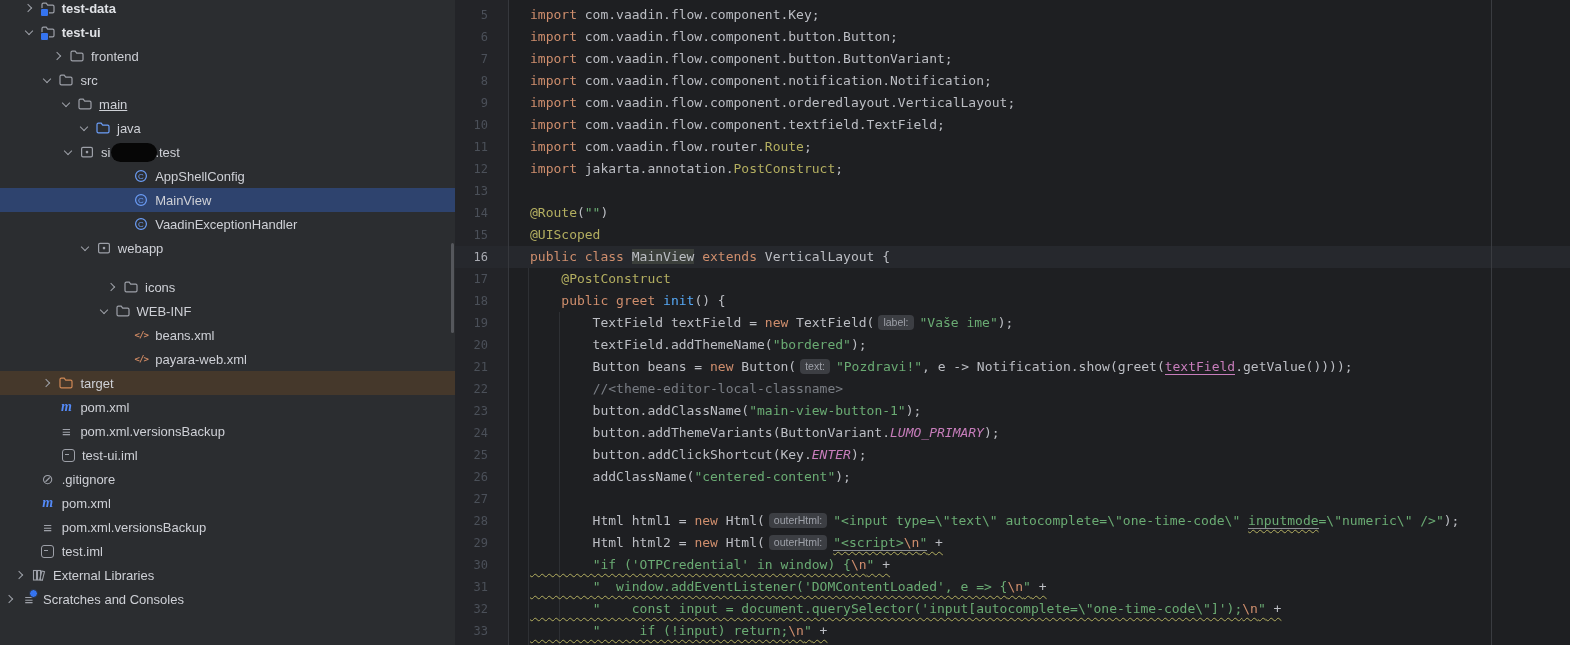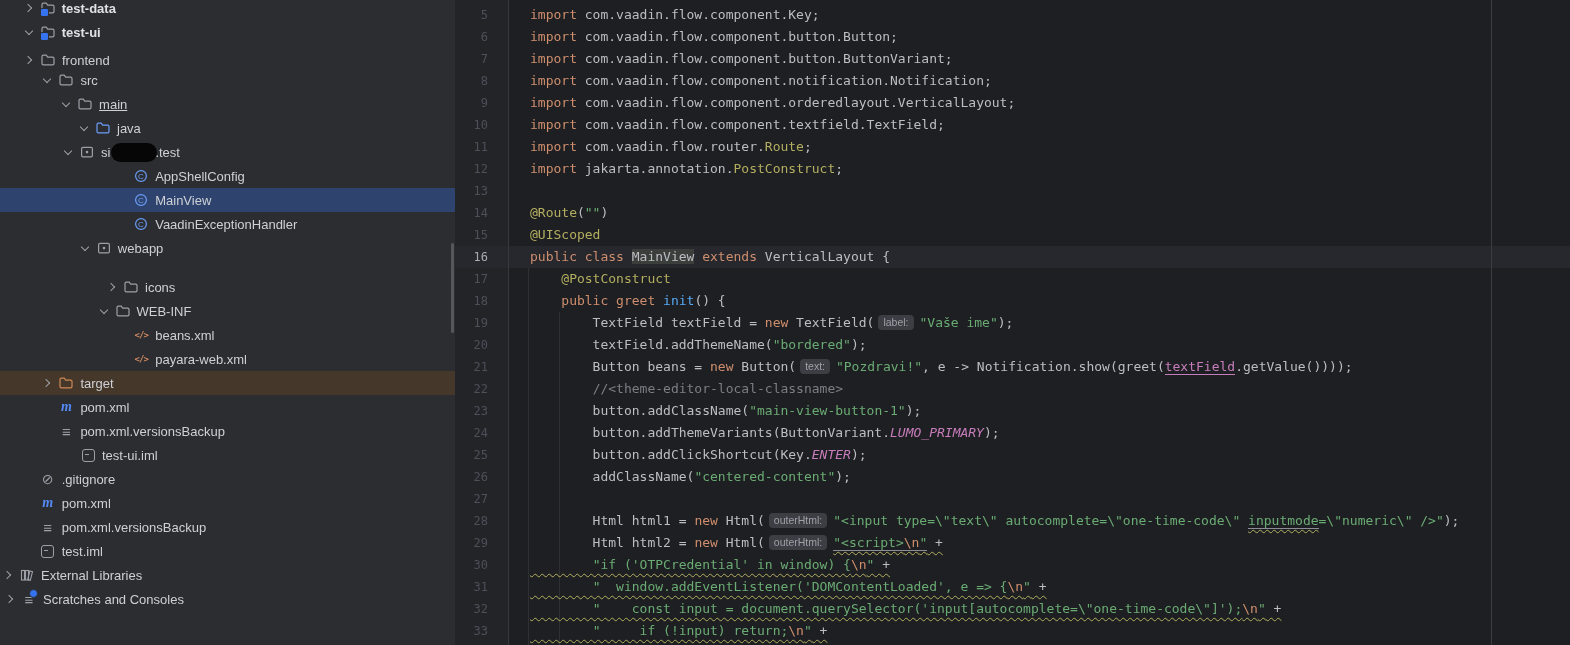--- a/index.html
+++ b/index.html
@@ -88,21 +88,21 @@
           <span class="cell">
             <svg width="16" height="16" viewBox="0 0 16 16">
               <path d="M2 4.6c0-.8.6-1.4 1.4-1.4h2.8l1.5 1.9h4.9c.8 0 1.4.6 1.4 1.4v5c0 .8-.6 1.4-1.4 1.4H3.4c-.8 0-1.4-.6-1.4-1.4V4.6z" fill="none" stroke="#9DA0A8" stroke-width="1.2"></path>
             </svg>
             <svg width="9" height="9" viewBox="0 0 9 9" style="position:absolute;left:0;bottom:-1px">
               <rect x="0.5" y="0.5" width="8" height="8" rx="1.5" fill="#3574F0" stroke="#2B2D30"></rect>
             </svg>
           </span>
           <span class="lbl b">test-ui</span>
         </div>
-        <div class="trow" style="padding-left: 21px; align-items: flex-end;">
+        <div class="trow" style="padding-left: 50px;">
           <span class="chev r">
             <i></i>
           </span>
           <span class="cell">
             <svg width="16" height="16" viewBox="0 0 16 16">
               <path d="M2 4.6c0-.8.6-1.4 1.4-1.4h2.8l1.5 1.9h4.9c.8 0 1.4.6 1.4 1.4v5c0 .8-.6 1.4-1.4 1.4H3.4c-.8 0-1.4-.6-1.4-1.4V4.6z" fill="none" stroke="#9DA0A8" stroke-width="1.2"></path>
             </svg>
           </span>
           <span class="lbl">frontend</span>
         </div>
@@ -249,21 +249,21 @@
           </span>
           <span class="lbl">pom.xml</span>
         </div>
         <div class="trow" style="padding-left: 39.4px;">
           <span class="chev"></span>
           <span class="cell">
             <span class="iclines">≡</span>
           </span>
           <span class="lbl">pom.xml.versionsBackup</span>
         </div>
-        <div class="trow" style="padding-left: 41px; margin-left: 20px;">
+        <div class="trow" style="padding-left: 41px;">
           <span class="chev"></span>
           <span class="cell">
             <span class="iciml"></span>
           </span>
           <span class="lbl">test-ui.iml</span>
         </div>
         <div class="trow" style="padding-left: 20.7px;">
           <span class="chev"></span>
           <span class="cell">
             <span class="icignore">⊘</span>
@@ -284,21 +284,21 @@
           </span>
           <span class="lbl">pom.xml.versionsBackup</span>
         </div>
         <div class="trow" style="padding-left: 20.7px;">
           <span class="chev"></span>
           <span class="cell">
             <span class="iciml"></span>
           </span>
           <span class="lbl">test.iml</span>
         </div>
-        <div class="trow" style="padding-left: 0;">
+        <div class="trow" style="padding-left: 12px;">
           <span class="chev r">
             <i></i>
           </span>
           <span class="cell">
             <svg width="16" height="16" viewBox="0 0 16 16">
               <rect x="2.5" y="3.5" width="3" height="9.5" fill="none" stroke="#9DA0A8" stroke-width="1.1"></rect>
               <rect x="6.5" y="3.5" width="3" height="9.5" fill="none" stroke="#9DA0A8" stroke-width="1.1"></rect>
               <path d="M10.8 4l2.7.7-2.2 8.6-2.6-.7z" fill="none" stroke="#9DA0A8" stroke-width="1.1"></path>
             </svg>
           </span>

